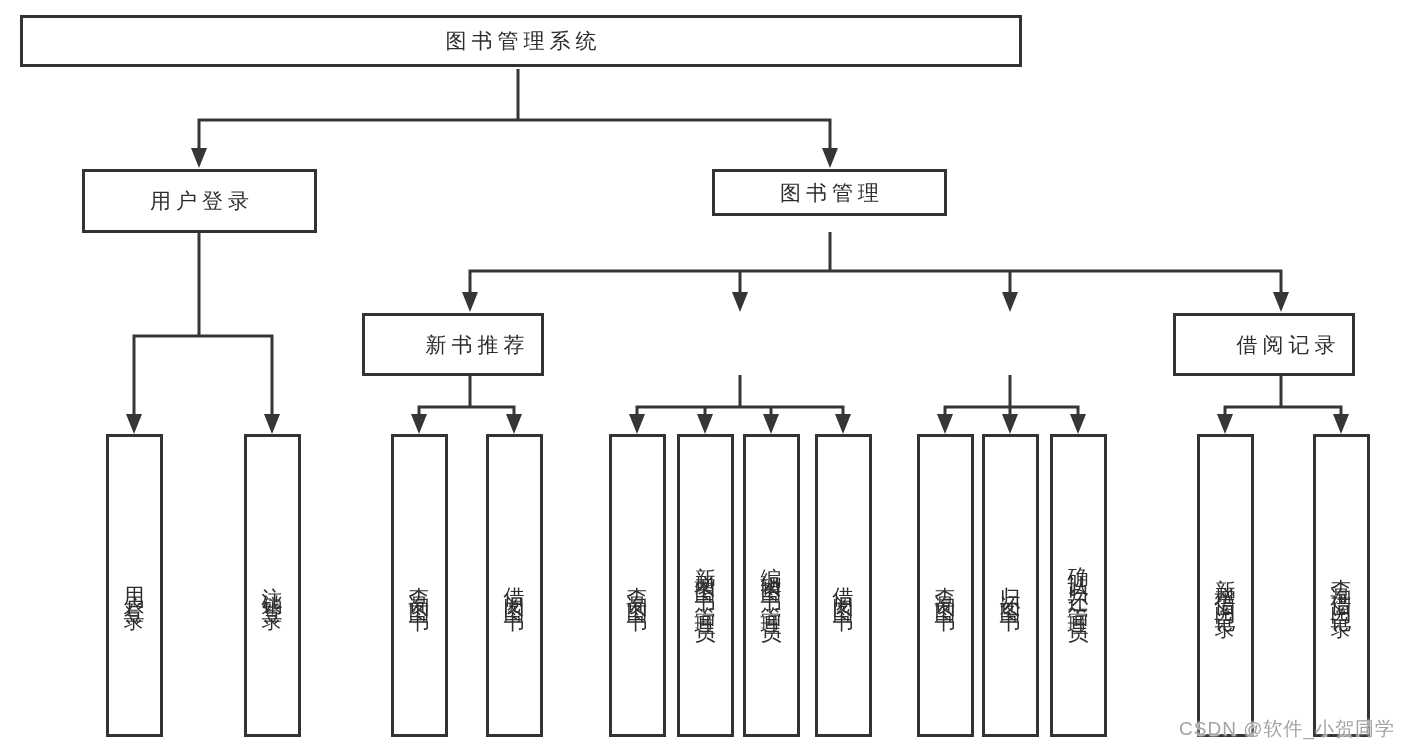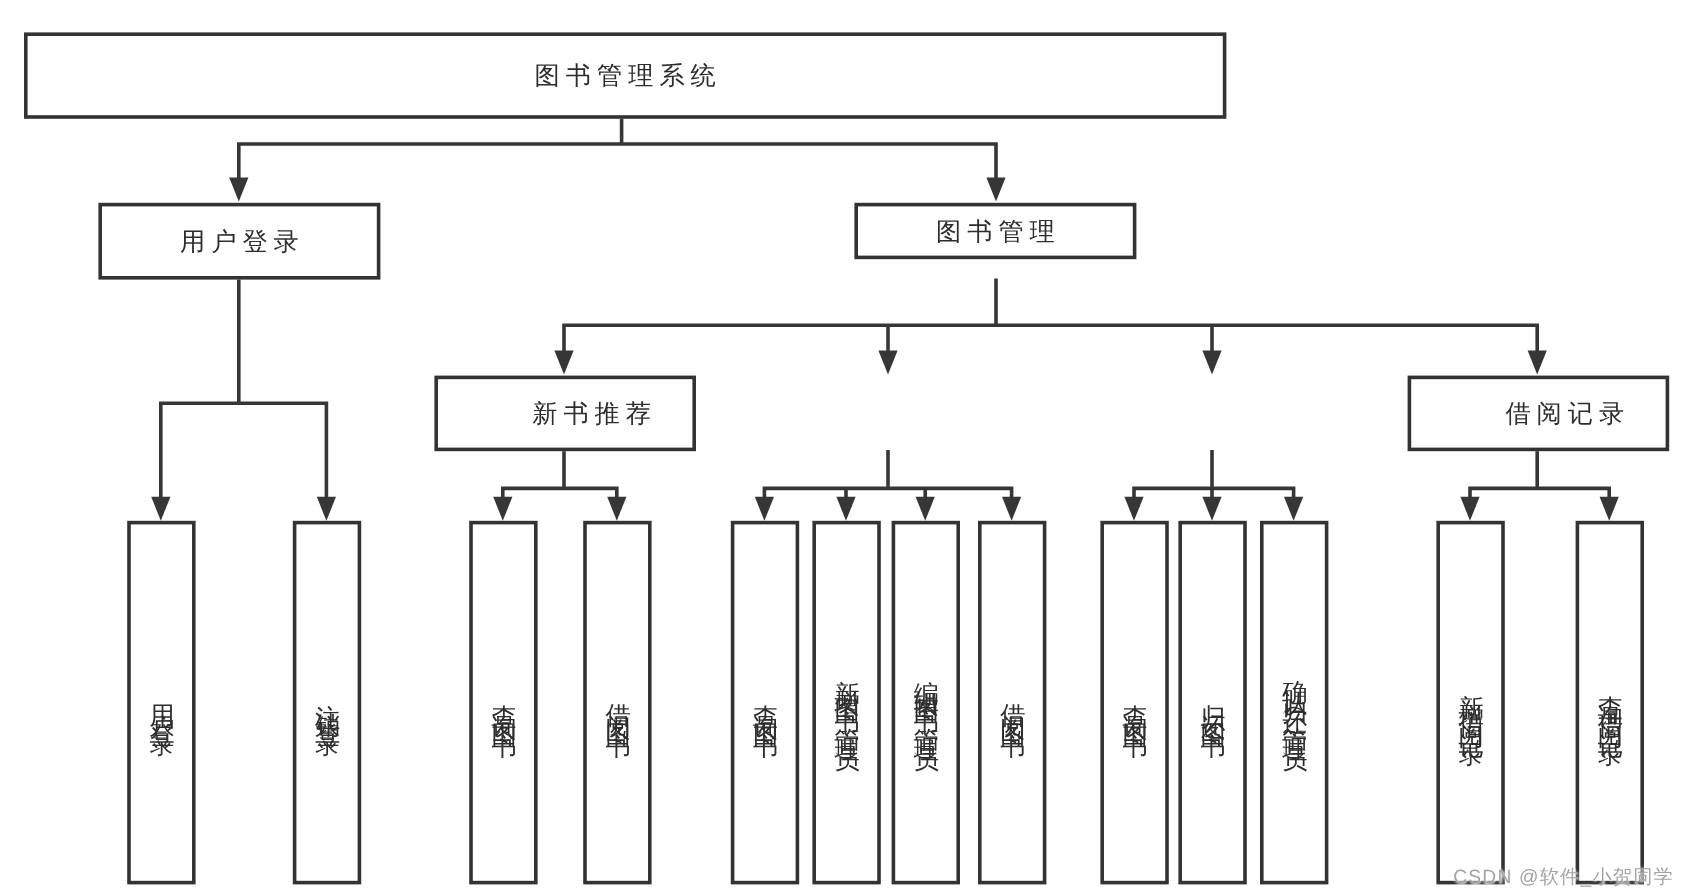--- a/index.html
+++ b/index.html
@@ -57,40 +57,40 @@
   .leaf .lbl-v{
     writing-mode:vertical-rl;
     text-orientation:mixed;
     font-size:21px;
     letter-spacing:8px;
     line-height:1;
     white-space:nowrap;
     color:var(--text);
   }
   
-  .n-root{left:20px;top:27px;width:1002px;height:72px;}
+  .n-root{left:20px;top:15px;width:1002px;height:52px;}
   .n-l2a{left:82px;top:169px;width:235px;height:64px;}
   .n-l2b{left:712px;top:169px;width:235px;height:47px;}
-  .n-l3{top:313px;width:218px;height:63px;padding-left:44px;}
+  .n-l3{top:313px;width:182px;height:63px;padding-left:44px;}
   .n-l3a{left:362px;}
   .n-l3b{left:633px;}
   .n-l3c{left:903px;}
   .n-l3d{left:1173px;}
   .leaf{top:434px;width:57px;height:303px;}
   .lf1{left:106px;}  .lf2{left:244px;}
   .lf3{left:391px;}  .lf4{left:486px;}
   .lf5{left:609px;}  .lf6{left:677px;}  .lf7{left:743px;}  .lf8{left:815px;}
   .lf9{left:917px;}  .lf10{left:982px;} .lf11{left:1050px;}
   .lf12{left:1197px;}.lf13{left:1313px;}
   .watermark{
     position:absolute;
     right:10px;
     bottom:5px;
     z-index:5;
-    font-size:16px;
+    font-size:19px;
     letter-spacing:1px;
     color:var(--watermark);
     text-shadow:0 0 3px #ffffff,1px 1px 2px #ffffff;
     white-space:nowrap;
   }
 </style>
 </head>
 <body>
 
 <div class="canvas">

